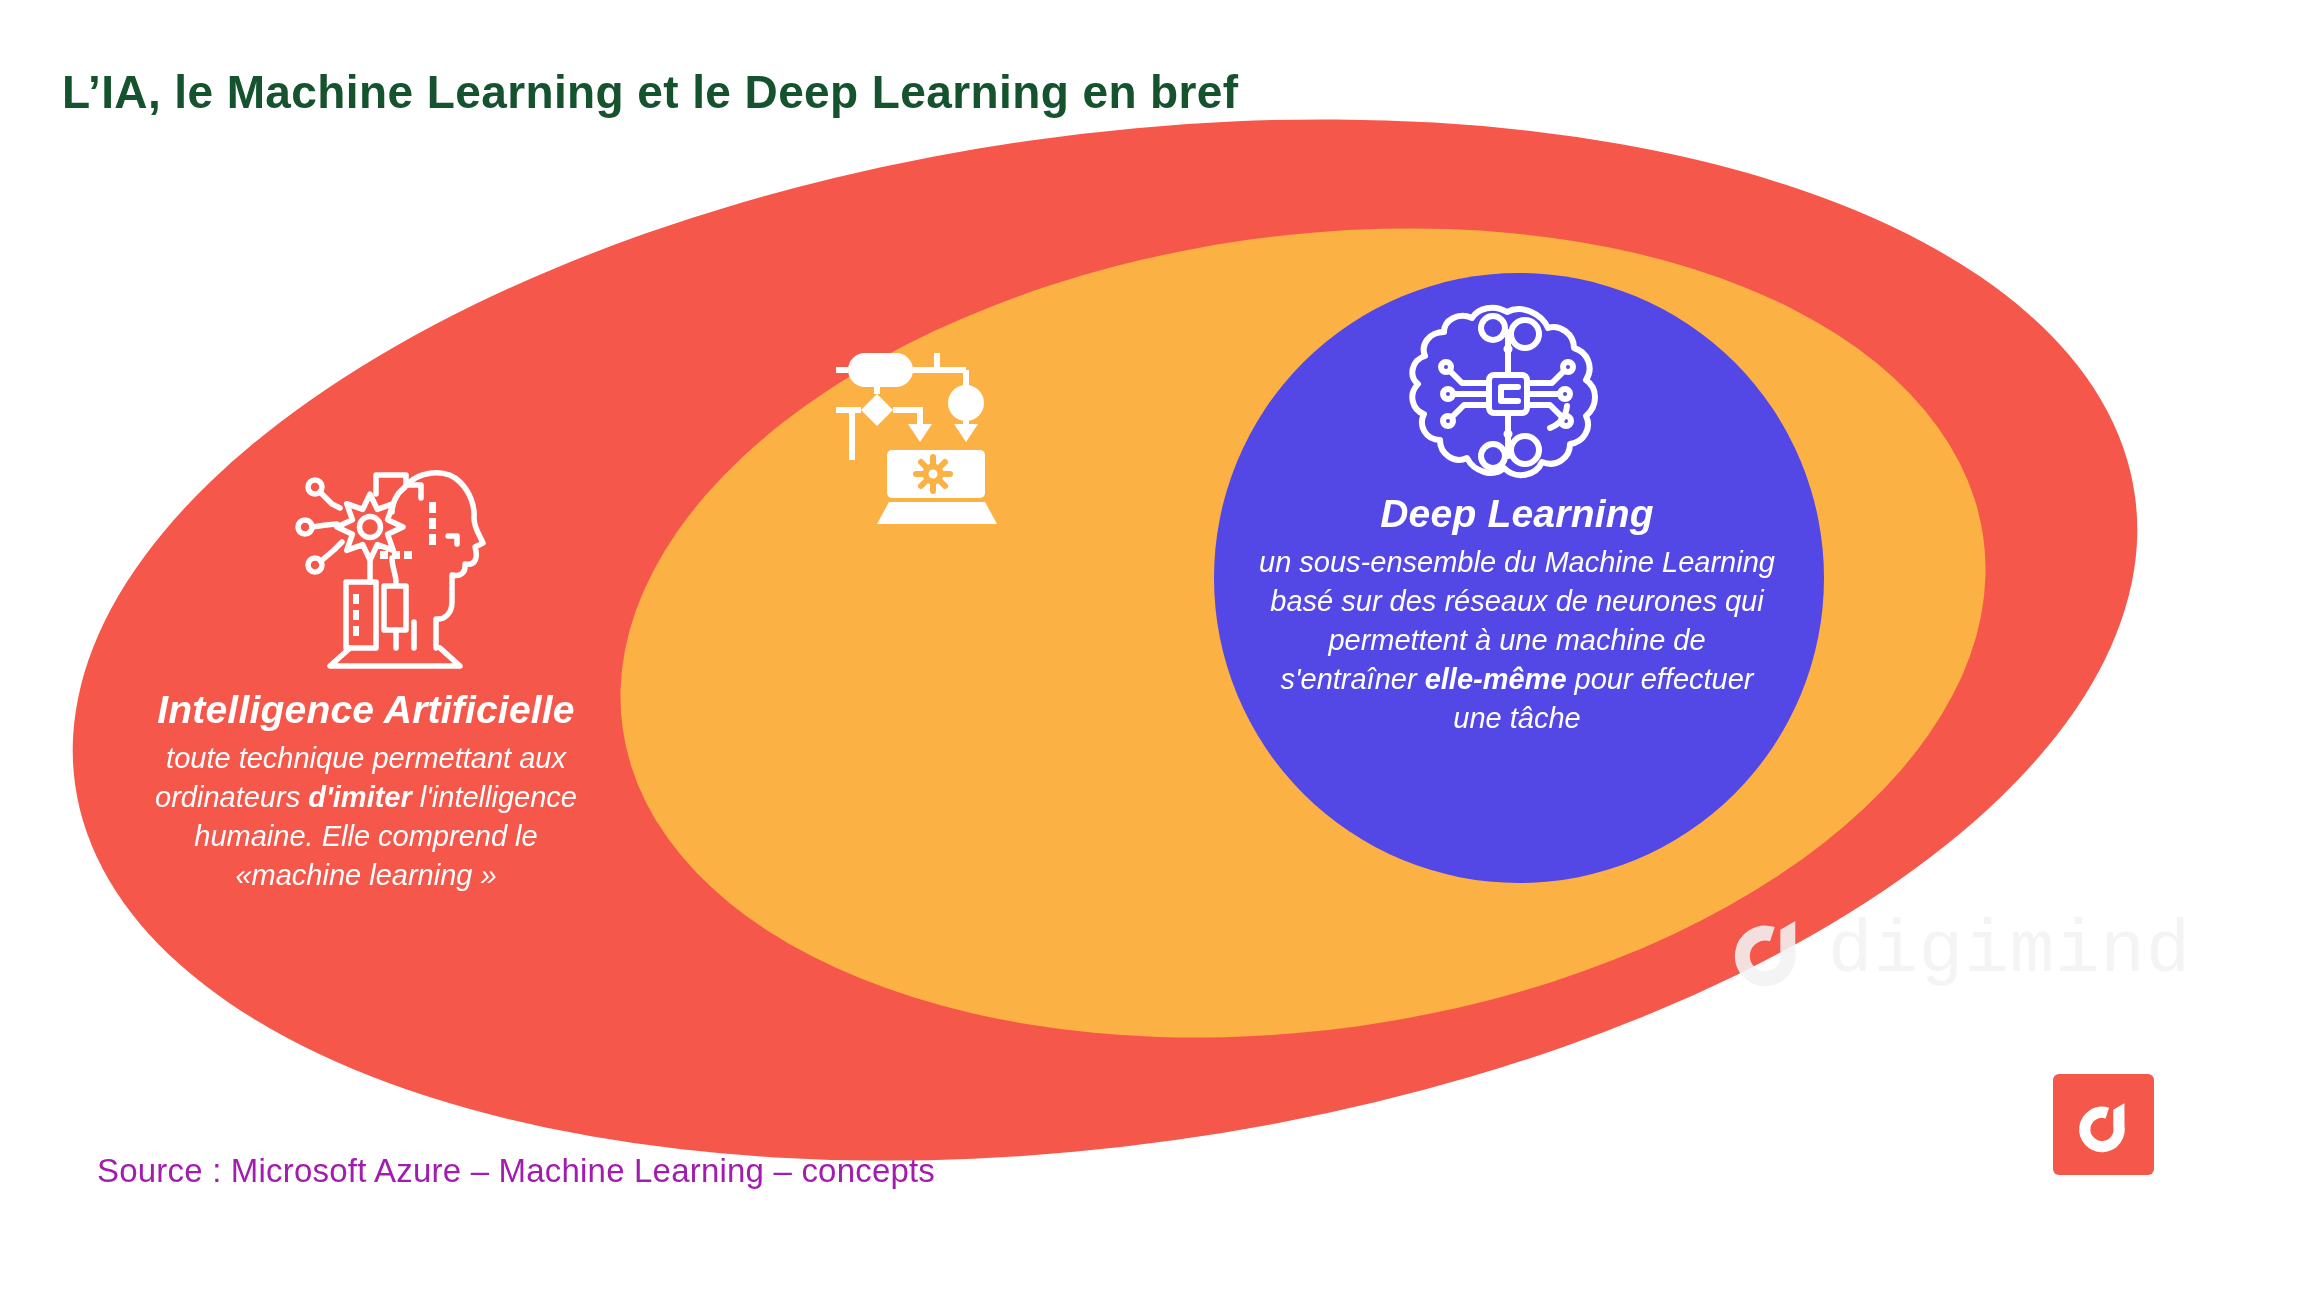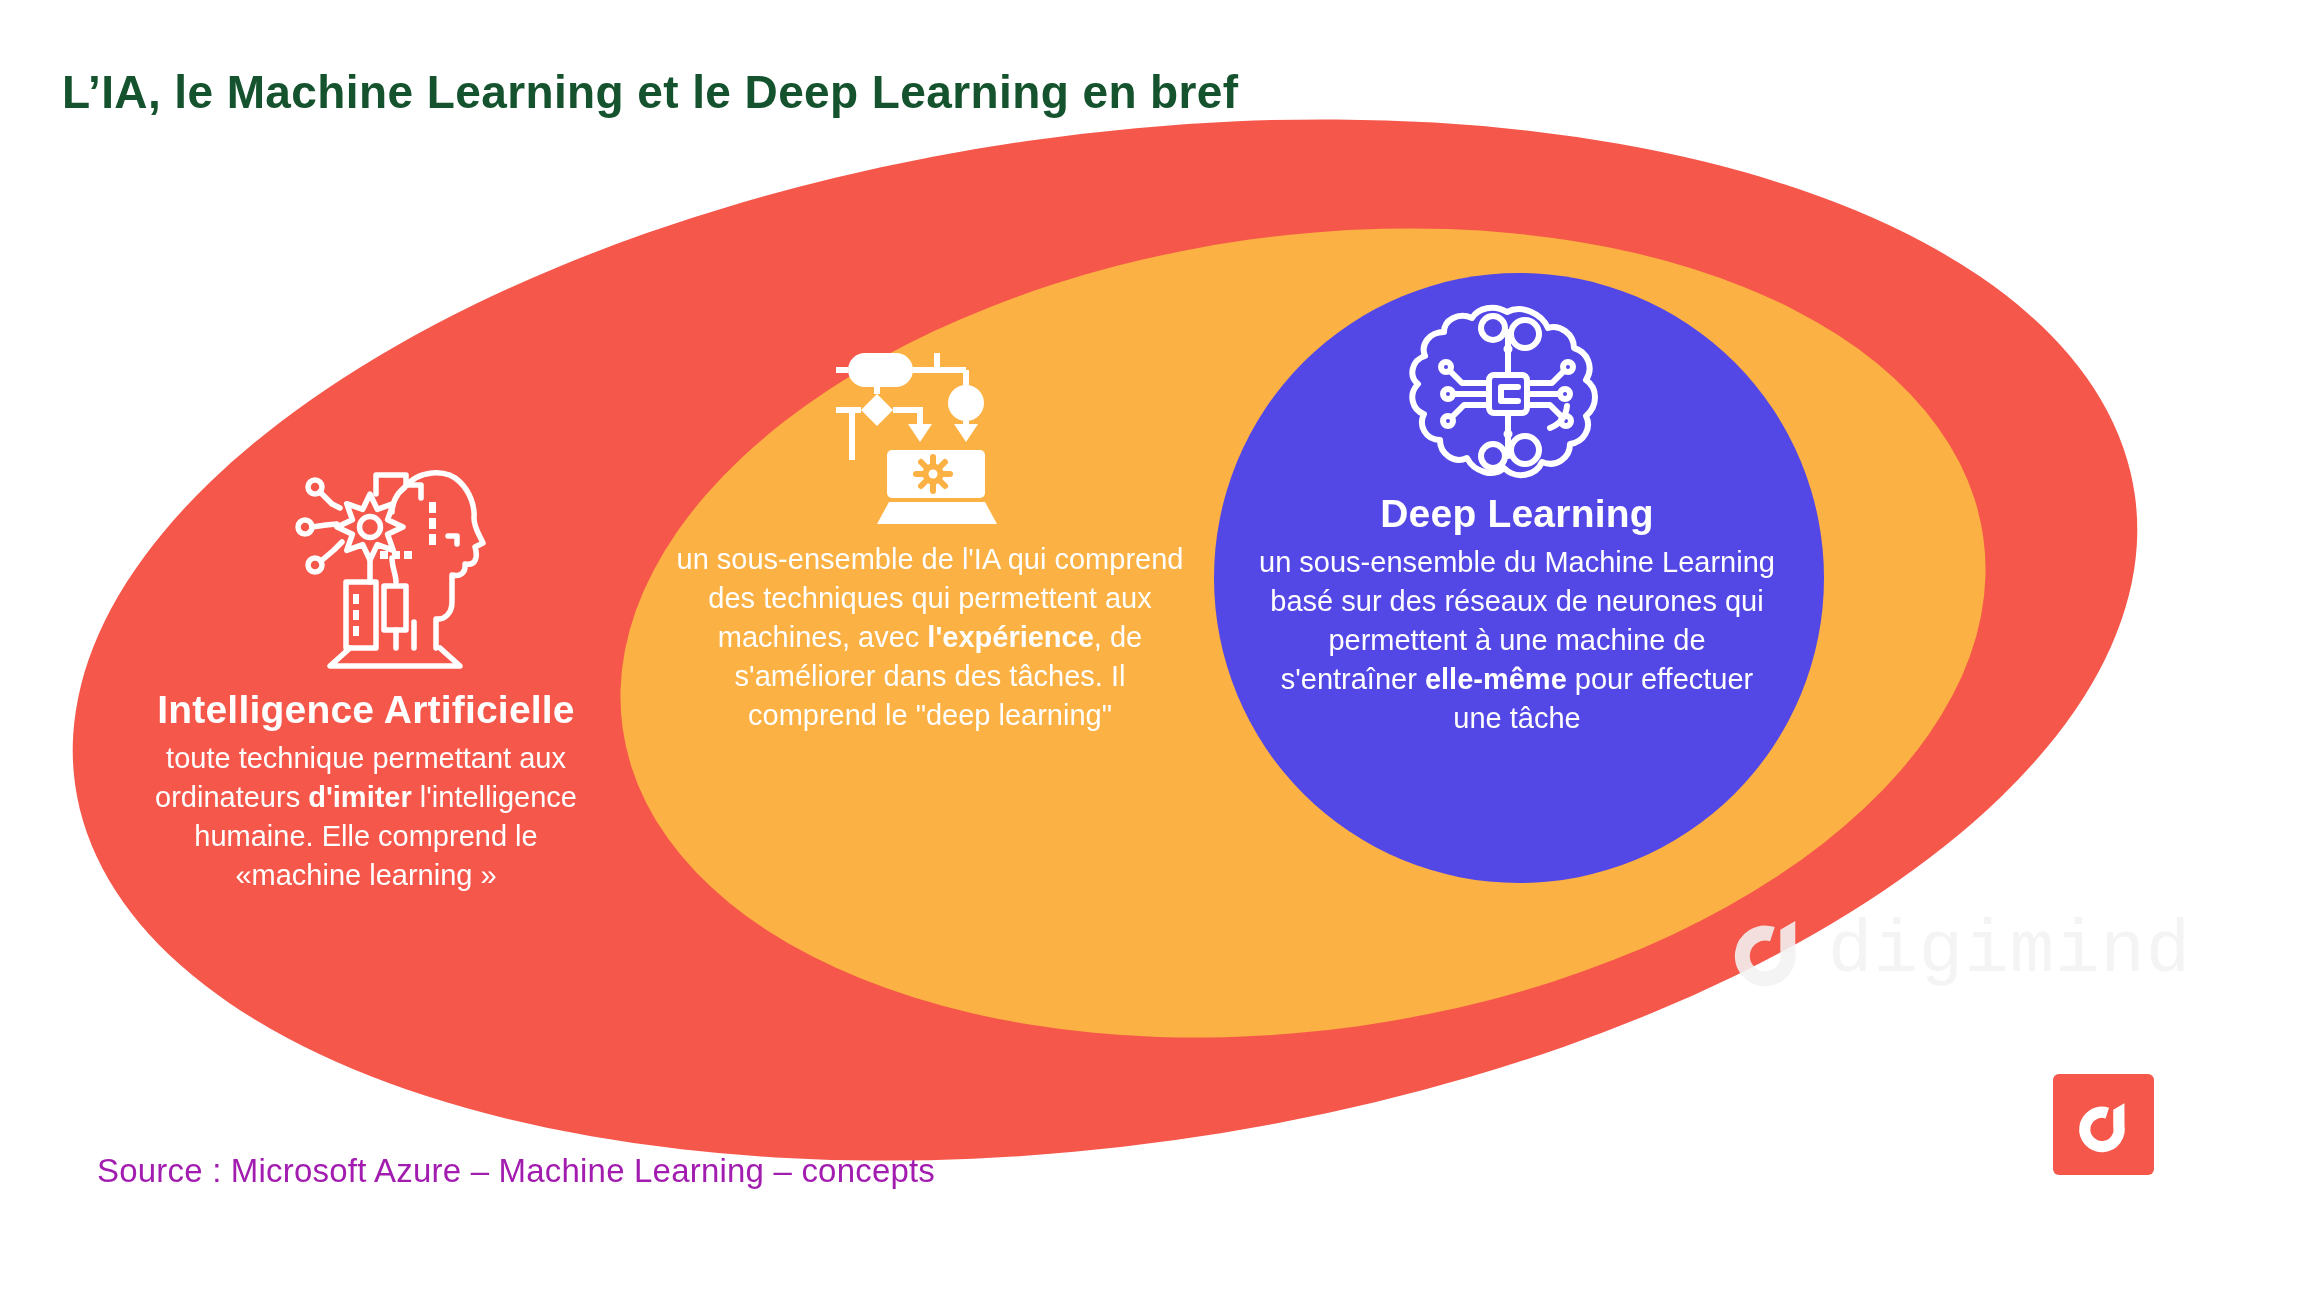--- a/index.html
+++ b/index.html
@@ -17,21 +17,21 @@
   .ellipse-red{left:65px;top:135px;width:2080px;height:1010px;
     background:#F6574B;transform:rotate(-8deg);}
   .ellipse-orange{left:616px;top:236px;width:1374px;height:794px;
     background:#FBB143;transform:rotate(-8deg);}
   .circle-blue{left:1214px;top:273px;width:610px;height:610px;
     background:#5347E6;}
 
   .icon{position:absolute;}
   .icon svg{display:block;width:100%;height:100%;}
 
-  .textblock{position:absolute;text-align:center;color:#ffffff;}
+  .textblock{position:absolute;text-align:center;color:#ffffff;font-style:italic;}
   .textblock h2{
     margin:0 0 6px 0;font-size:39px;font-weight:800;line-height:1.15;
     color:#ffffff;letter-spacing:.2px;
   }
   .textblock p{
     margin:0;font-size:29px;line-height:39px;white-space:pre-line;text-align:center;
   }
   .textblock p b{font-weight:700;}
 
   .tb-ai{left:128px;top:688px;width:476px;}
@@ -185,25 +185,20 @@
 
   <div class="textblock tb-ai">
     <h2>Intelligence Artificielle</h2>
     <p><span>toute technique permettant aux
 ordinateurs </span><b>d'imiter</b><span> l'intelligence
 humaine. Elle comprend  le
 «machine learning »</span></p>
   </div>
 
   <div class="textblock tb-ml">
-    <p><span>un sous-ensemble de l'IA qui comprend
-des techniques qui permettent aux
-machines, avec </span><b>l'expérience</b><span>, de
-s'améliorer dans des tâches. Il
-comprend le  "deep learning"</span></p>
   </div>
 
   <div class="textblock tb-dl">
     <h2>Deep Learning</h2>
     <p><span>un sous-ensemble du Machine Learning
 basé sur des réseaux de neurones qui
 permettent à une machine de
 s'entraîner </span><b>elle-même</b><span> pour effectuer
 une tâche</span></p>
   </div>

